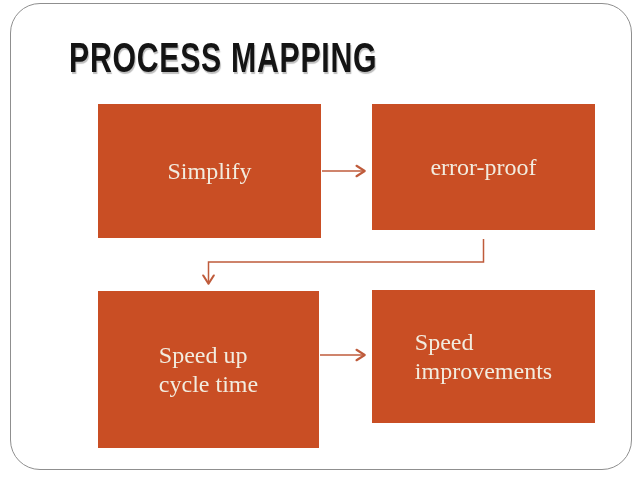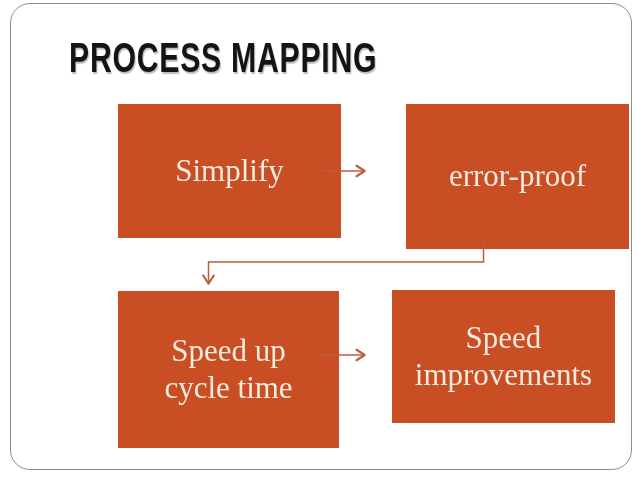--- a/index.html
+++ b/index.html
@@ -20,21 +20,21 @@
     overflow: hidden;
     font-family: "Liberation Sans", sans-serif;
   }
   .slide {
     position: absolute;
     left: 10px;
     top: 3px;
     width: 622px;
     height: 467px;
     border: 1.5px solid var(--slide-border);
-    border-radius: 20px;
+    border-radius: 30px;
     background: var(--background);
   }
   .slide-title {
     position: absolute;
     left: 58px;
     top: 30px;
     font-size: 42px;
     font-weight: 700;
     letter-spacing: 1px;
     color: var(--title-text);
@@ -43,29 +43,28 @@
     white-space: nowrap;
     text-shadow: 1.5px 1.5px 1px rgba(110,110,110,0.45);
   }
   .node {
     position: absolute;
     background: var(--box-fill);
     color: var(--box-text);
     display: flex;
     align-items: center;
     justify-content: center;
-    text-align: center;
+    text-align: left;
     font-family: "Liberation Serif", serif;
-    font-size: 31px;
+    font-size: 24px;
     line-height: 1.18;
     white-space: pre-line;
-    margin-left: 20px;
   }
   .node-simplify      { left: 87px;  top: 100px; width: 223px; height: 134px; }
-  .node-error-proof   { left: 375px; top: 100px; width: 223px; height: 145px; }
+  .node-error-proof   { left: 361px; top: 100px; width: 223px; height: 126px; }
   .node-speed-up      { left: 87px;  top: 287px; width: 221px; height: 157px; }
   .node-target        { left: 361px; top: 286px; width: 223px; height: 133px; }
   .connectors {
     position: absolute;
     left: 0; top: 0;
     width: 638px;
     height: 478px;
     pointer-events: none;
   }
   .connectors path, .connectors polyline {

